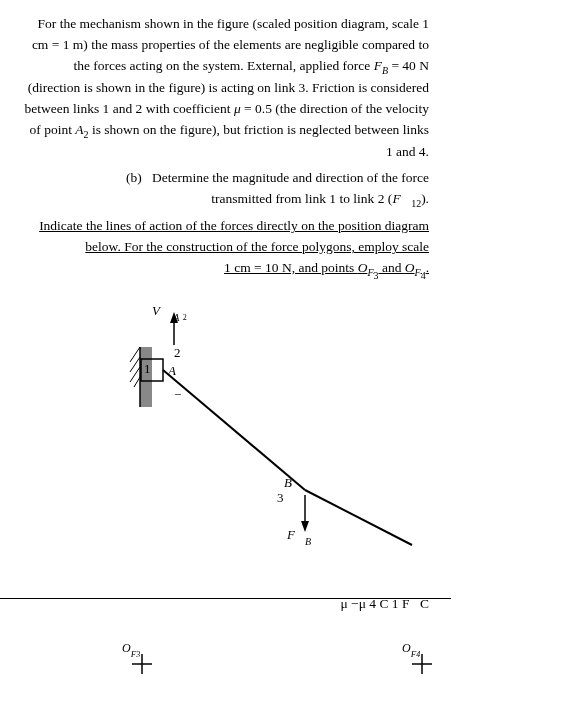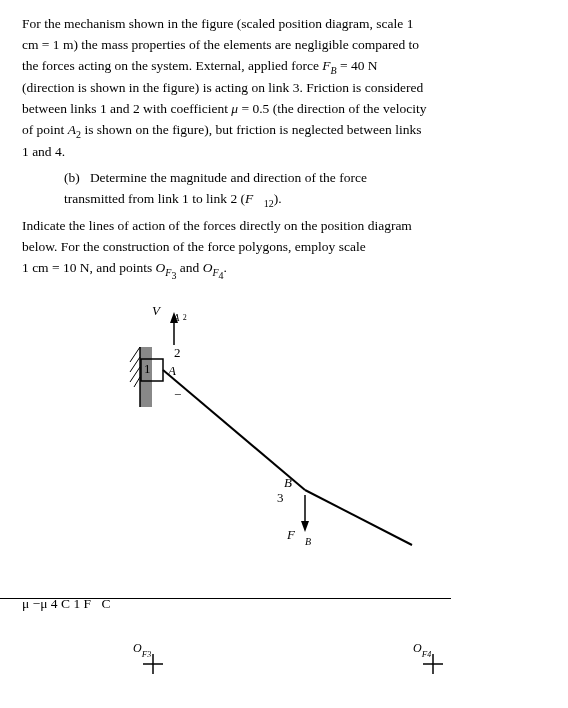--- a/index.html
+++ b/index.html
@@ -10,20 +10,21 @@
       font-family: "Times New Roman", Times, serif;
       font-size: 13.5px;
       color: #000;
       overflow: hidden;
     }
     .page {
       width: 451px;
       height: 708px;
       padding: 14px 22px 10px 22px;
       position: relative;
+      text-align: right;
     }
     .text-block {
       line-height: 1.55;
       margin-bottom: 2px;
     }
     .indent {
       padding-left: 28px;
     }
     .sub-question {
       margin: 5px 0 5px 14px;
@@ -40,21 +41,21 @@
       bottom: 0;
       left: 0;
       width: 100%;
       height: 110px;
       border-top: 1px solid #000;
     }
     .bottom-inner {
       position: relative;
       width: 100%;
       height: 100%;
-      padding: 10px 33px;
+      padding: 10px 22px;
     }
     sub { font-size: 10px; }
     .italic { font-style: italic; }
     .overline { text-decoration: overline; }
     svg text { font-family: "Times New Roman", Times, serif; }
   </style>
 </head>
 <body>
 
 <div class="page">
@@ -73,21 +74,21 @@
 
 
   <div class="sub-question indent">
     <span>(b)&nbsp;&nbsp;</span>
     <span>
       Determine the magnitude and direction of the force transmitted from link 1 to link 2
       (<span class="italic">F⃗</span><sub>12</sub>).
     </span>
   </div>
 
-  <div class="text-block" style="margin-top:4px;">
+  <div class="text-block" style="margin-top:4px;text-decoration:underline;">
     Indicate the lines of action of the forces directly on the position diagram below. For the
     construction of the force polygons, employ scale 1&nbsp;cm&nbsp;=&nbsp;10&nbsp;N, and points
     <span class="italic">O</span><sub><span class="italic">F</span><sub>3</sub></sub>
     and <span class="italic">O</span><sub><span class="italic">F</span><sub>4</sub></sub>.
   </div>
 
   <div class="diagram-area">
     <svg width="524" height="305" viewBox="0 0 524 305">
 
       <rect x="118" y="60" width="12" height="60" fill="#888"></rect>

